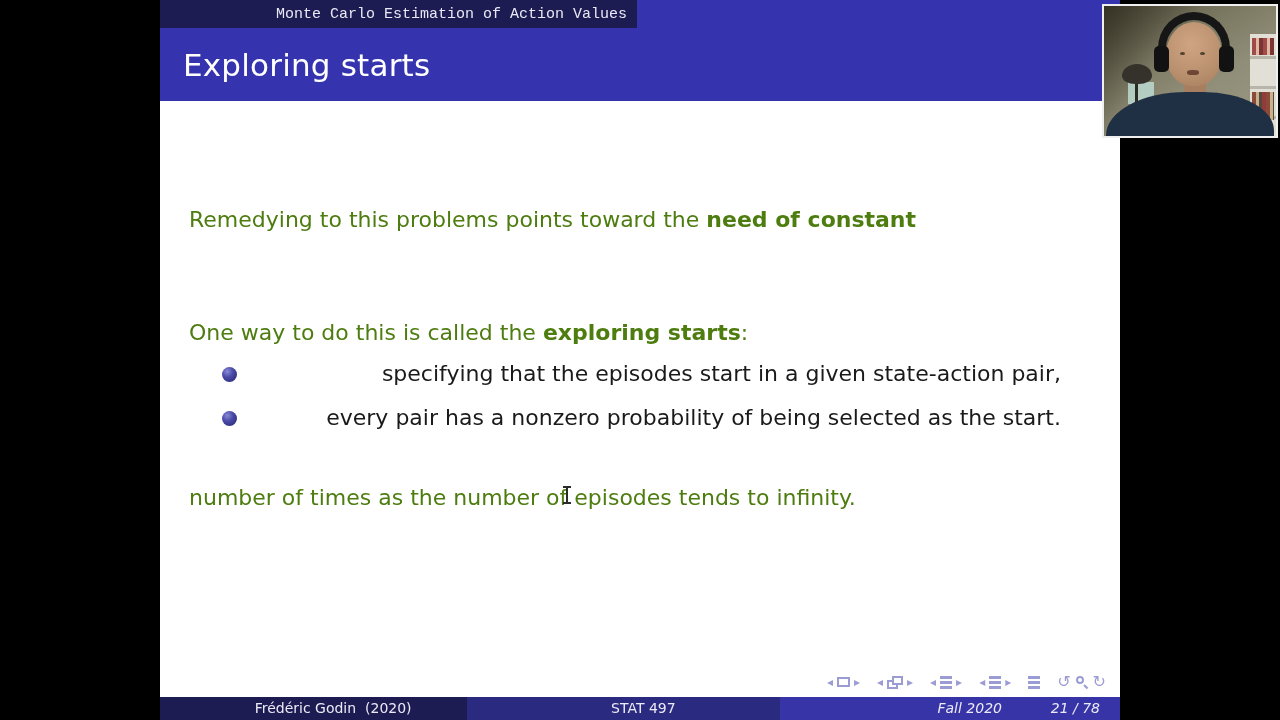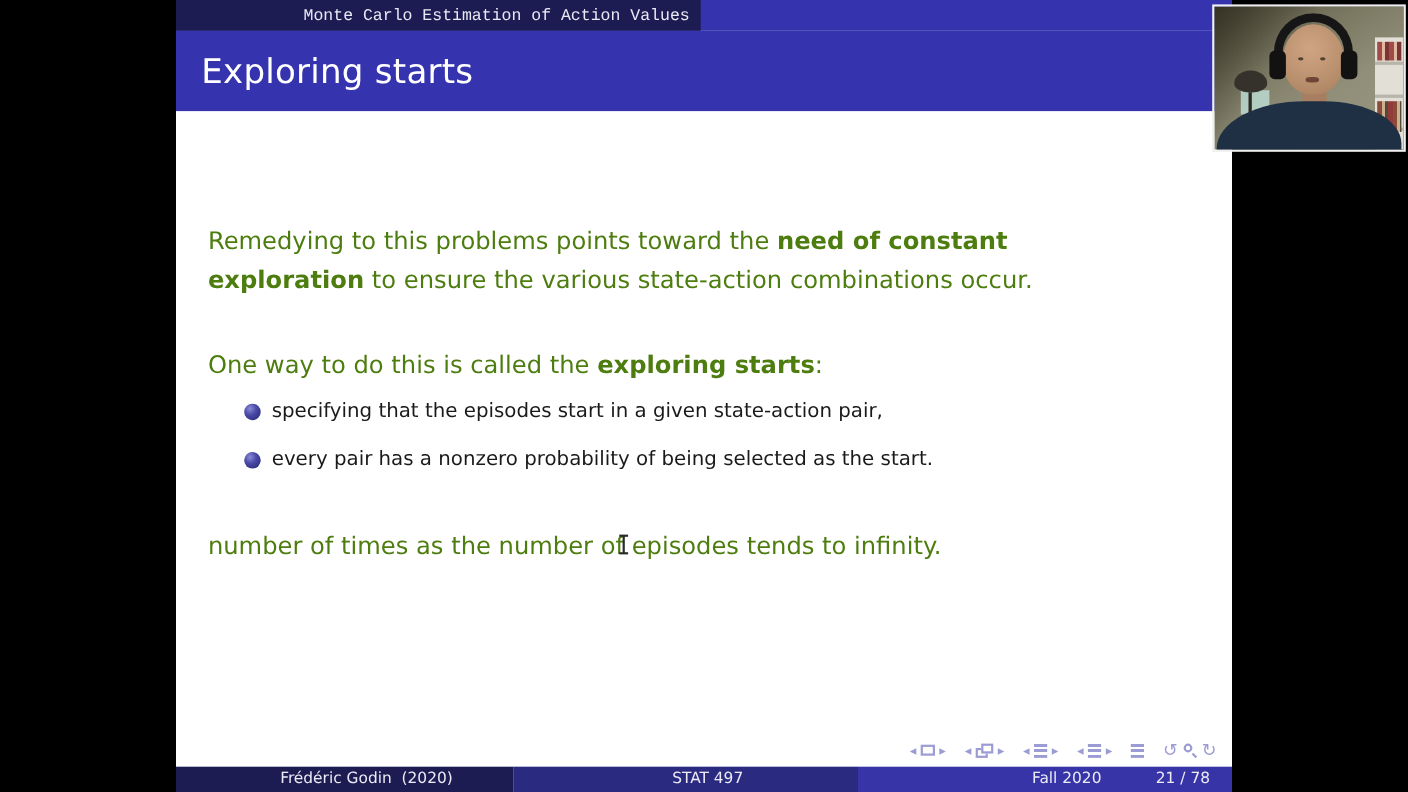--- a/index.html
+++ b/index.html
@@ -12,21 +12,21 @@
                 display:flex;align-items:center;justify-content:flex-end;padding-right:10px;box-sizing:border-box;font-family:Liberation Mono, monospace;}
   .headbar-left span{color:#e9e9f5;font-size:15px;white-space:pre;}
   .titlebar{position:absolute;left:0;top:28px;width:100%;height:73px;background:#3534ae;
             display:flex;align-items:center;padding-left:23px;box-sizing:border-box;}
   .titlebar span{color:#ffffff;font-size:31px;font-weight:400;letter-spacing:.2px;}
   
   .para{position:absolute;left:29px;width:872px;color:#4d7c0f;font-size:22px;line-height:36px;}
   .para .b{font-weight:bold;}
   .bullets{position:absolute;left:29px;top:356px;width:872px;}
   .bullet-row{position:relative;padding-left:58px;margin-bottom:8px;color:#1a1a1a;
-              font-size:18px;line-height:36px;}
+              font-size:22px;line-height:36px;text-align:right;}
   .ball{position:absolute;left:33px;top:11px;width:15px;height:15px;border-radius:50%;
         background:radial-gradient(circle at 35% 30%,#8a8ad8 0%,#4a4aa8 40%,#23236e 100%);}
   
   .navrow{position:absolute;right:14px;top:672px;height:20px;display:flex;align-items:center;
           gap:17px;color:#9c9cd4;}
   .navgroup{display:flex;align-items:center;gap:4px;}
   .nav-tri{font-size:12px;line-height:20px;}
   .nav-rect{width:13px;height:10px;border:2px solid currentColor;box-sizing:border-box;background:transparent;}
   .nav-frames{position:relative;width:16px;height:13px;}
   .nav-frames::before{content:"";position:absolute;left:0;bottom:0;width:11px;height:9px;border:2px solid currentColor;box-sizing:border-box;}
@@ -35,21 +35,21 @@
   .nav-arrow{font-size:16px;line-height:20px;}
   .nav-mag{position:relative;width:14px;height:14px;}
   .nav-mag::before{content:"";position:absolute;left:1px;top:1px;width:8px;height:8px;border:2px solid currentColor;border-radius:50%;box-sizing:border-box;}
   .nav-mag::after{content:"";position:absolute;left:9px;top:9px;width:5px;height:2px;background:currentColor;transform:rotate(45deg);transform-origin:left center;}
   
   .footer{position:absolute;left:0;top:697px;width:100%;height:23px;display:flex;}
   .footer div{height:23px;display:flex;align-items:flex-end;justify-content:center;padding-left:39px;}
   .footer span{color:#eceaf6;font-size:14px;line-height:23px;white-space:pre;}
   .f-author{width:316px;background:#1c1c52;}
   .f-course{width:323px;background:#2a2a80;}
-  .f-right{width:354px;background:#3634a6;position:relative;}
+  .f-right{width:354px;background:#3634a6;position:relative;font-style:italic;}
   .f-right .page{position:absolute;right:20px;}
   
   .ibeam{position:absolute;left:562px;top:486px;width:10px;height:18px;}
   .ibeam i{position:absolute;left:4px;top:1px;bottom:1px;width:2px;background:#2b2b2b;}
   .ibeam b{position:absolute;left:1px;right:1px;height:2px;background:#2b2b2b;top:0;}
   .ibeam s{position:absolute;left:1px;right:1px;height:2px;background:#2b2b2b;bottom:0;}
   
   .webcam{position:absolute;left:1102px;top:4px;width:172px;height:130px;border:2px solid #efefef;
           overflow:hidden;background:linear-gradient(150deg,#55523f 0%,#7d7a64 35%,#908d78 60%,#9b9884 100%);}
   .cam-corner{position:absolute;left:0;top:0;width:100%;height:100%;
@@ -91,21 +91,20 @@
         <span>Monte Carlo Estimation of Action Values</span>
       </div>
     </div>
 
     <div class="titlebar">
       <span>Exploring starts</span>
     </div>
 
     <div class="para" style="top:202px;">
         <div><span>Remedying to this problems points toward the </span><span class="b">need of constant</span></div>
-        <div><span class="b">exploration</span><span> to ensure the various state-action combinations occur.</span></div>
       </div>
 
     <div class="para" style="top:315px;">
         <div><span>One way to do this is called the </span><span class="b">exploring starts</span><span>:</span></div>
       </div>
 
     <div class="bullets">
       <div class="bullet-row">
         <span class="ball"></span>
         <span>specifying that the episodes start in a given state-action pair,</span>

